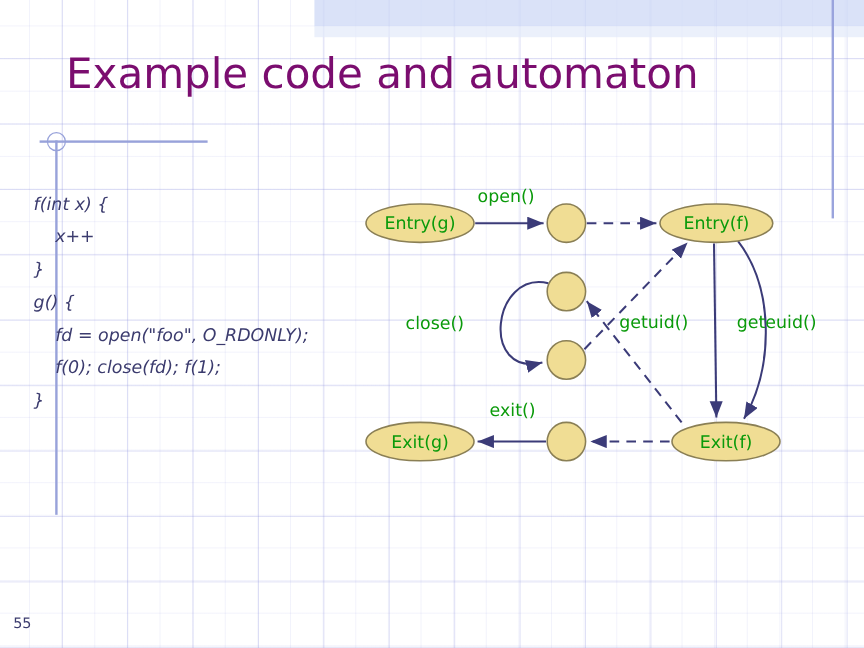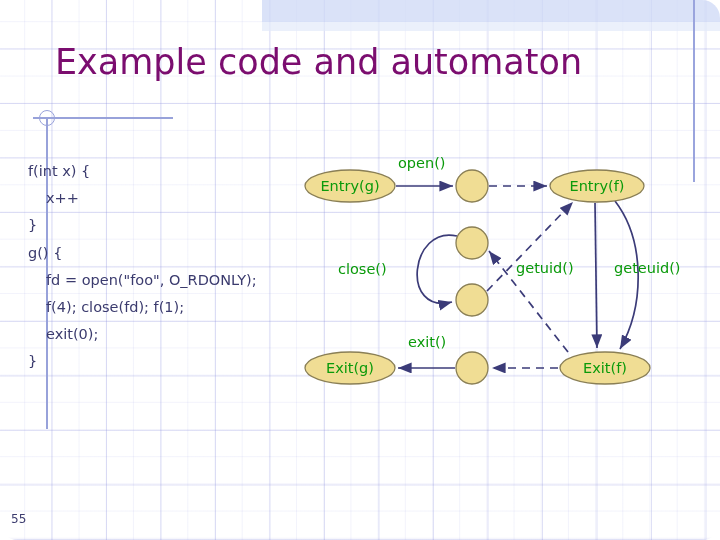--- a/index.html
+++ b/index.html
@@ -16,21 +16,20 @@
       linear-gradient(to right, rgba(150,155,225,0.30) 1px, transparent 1px),
       linear-gradient(to bottom, rgba(150,155,225,0.30) 1px, transparent 1px),
       linear-gradient(to right, rgba(175,180,235,0.16) 1px, transparent 1px),
       linear-gradient(to bottom, rgba(175,180,235,0.16) 1px, transparent 1px);
     background-size:
       54.5px 54.5px,
       54.5px 54.5px,
       27.2px 27.2px,
       27.2px 27.2px;
     background-position:-3px -6px,-3px -6px,-3px -6px,-3px -6px;
-    border-radius:18px;
   }
   .top-band{
     position:absolute;left:262px;top:0;width:458px;height:22px;
     background:rgba(205,216,245,0.75);
   }
   .top-band2{
     position:absolute;left:262px;top:22px;width:458px;height:9px;
     background:rgba(226,233,250,0.7);
   }
   .right-vline{
@@ -52,21 +51,21 @@
     background:#98a2da;
   }
   .rule-dot{
     position:absolute;left:39px;top:110px;width:14px;height:14px;
     border:1.6px solid #98a2da;border-radius:50%;
     background:transparent;
   }
   .code{
     position:absolute;left:28px;top:158px;width:300px;
     font-family:"DejaVu Sans", sans-serif;
-    font-size:14.5px;color:#3b3b6e;line-height:27.2px;
+    font-size:14.5px;color:#3b3b6e;line-height:27.2px;font-style:italic;
   }
   .code .ln{white-space:pre;}
   .code .ind{padding-left:18px;}
   .footnote{
     position:absolute;left:59px;top:478px;
     font-family:"DejaVu Sans", sans-serif;
     font-size:14.5px;color:#6b7ed6;white-space:nowrap;
   }
   .pageno{
     position:absolute;left:11px;top:512px;
@@ -97,22 +96,21 @@
   <div class="rule-h"></div>
   <div class="rule-v"></div>
   <div class="rule-dot"></div>
 
   <div class="code">
     <div class="ln">f(int x) {</div>
     <div class="ln ind">x++</div>
     <div class="ln">}</div>
     <div class="ln">g() {</div>
     <div class="ln ind">fd = open("foo", O_RDONLY);</div>
-    <div class="ln ind">f(4); close(fd); f(1);</div>
-    <div class="ln ind">exit(0);</div>
+    <div class="ln ind">f(0); close(fd); f(1);</div>
     <div class="ln">}</div>
   </div>
 
   <svg id="automaton" viewBox="0 0 720 540">
     <defs>
       <marker id="arw" markerWidth="9" markerHeight="9" refX="8" refY="3.2" orient="auto" markerUnits="strokeWidth">
         <path d="M0,0 L8,3.2 L0,6.4 z" fill="#3b3b78"></path>
       </marker>
     </defs>
 

